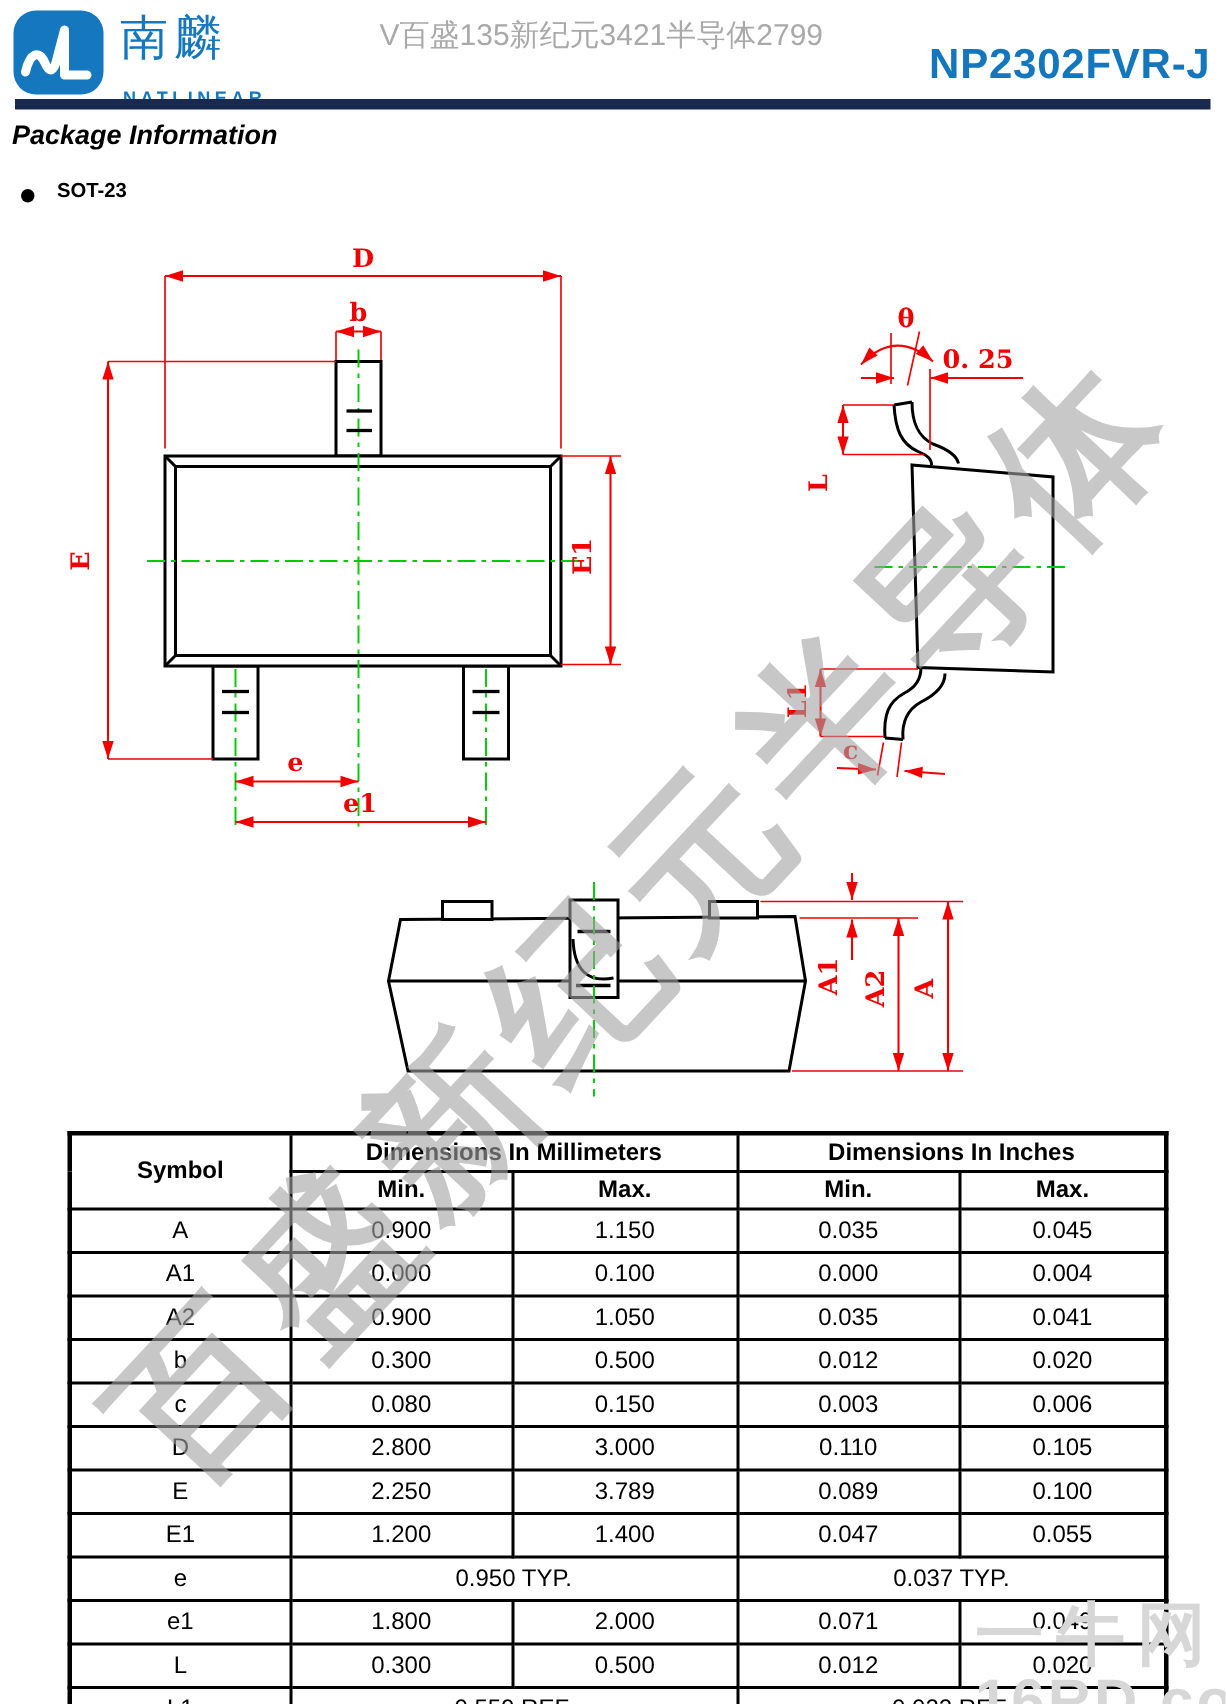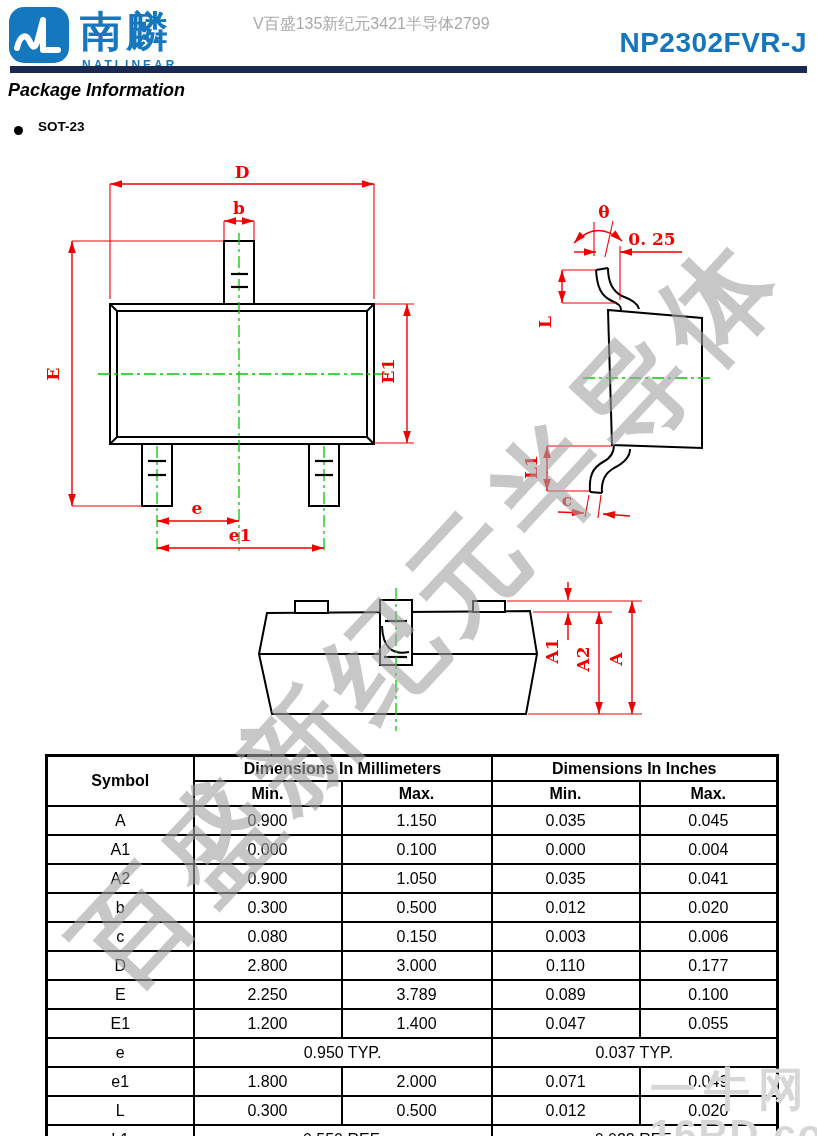--- a/index.html
+++ b/index.html
@@ -2,23 +2,23 @@
 <html><head>
 <meta charset="utf-8">
 <style>
   html,body{margin:0;padding:0;}
   body{
     width:817px;height:1136px;position:relative;overflow:hidden;
     background:#ffffff;font-family:"Liberation Sans",sans-serif;
   }
   
   .logo-mark{position:absolute;left:8px;top:6px;width:62px;height:60px;}
-  .brand-cn{position:absolute;left:80px;top:4px;font-size:42px;font-weight:bold;color:#1577be;letter-spacing:4px;}
+  .brand-cn{position:absolute;left:80px;top:4px;font-size:32px;font-weight:normal;color:#1577be;letter-spacing:4px;}
   .brand-en{position:absolute;left:82px;top:58px;font-size:12px;font-weight:bold;color:#1577be;letter-spacing:3px;}
-  .code-lines{position:absolute;left:253px;top:12px;font-size:16px;line-height:24px;color:#a9a9a9;white-space:nowrap;}
+  .code-lines{position:absolute;left:253px;top:12px;font-size:20px;line-height:24px;color:#a9a9a9;white-space:nowrap;}
   .part-number{position:absolute;right:10px;top:27px;font-size:28px;font-weight:700;color:#1476bd;letter-spacing:.5px;}
   .navy-rule{position:absolute;left:10px;top:66px;width:797px;height:7px;background:#1a2950;}
   .page-title{position:absolute;left:8px;top:80px;font-size:18px;font-weight:bold;color:#000;font-style:italic;}
   .pkg-bullet{position:absolute;left:14px;top:126px;width:9px;height:9px;border-radius:50%;background:#000;}
   .pkg-name{position:absolute;left:38px;top:119px;font-size:13.5px;font-weight:bold;color:#000;}
   
   .drawing-svg{position:absolute;left:0;top:0;z-index:1;pointer-events:none;}
   .ol{stroke:#000;stroke-width:2;fill:#fff;}
   .oln{stroke:#000;stroke-width:2;fill:none;}
   .tick{stroke:#000;stroke-width:2.2;fill:none;}
@@ -257,21 +257,21 @@
         <td>0.080</td>
         <td>0.150</td>
         <td>0.003</td>
         <td>0.006</td>
       </tr>
       <tr>
         <td>D</td>
         <td>2.800</td>
         <td>3.000</td>
         <td>0.110</td>
-        <td>0.177</td>
+        <td>0.105</td>
       </tr>
       <tr>
         <td>E</td>
         <td>2.250</td>
         <td>3.789</td>
         <td>0.089</td>
         <td>0.100</td>
       </tr>
       <tr>
         <td>E1</td>

